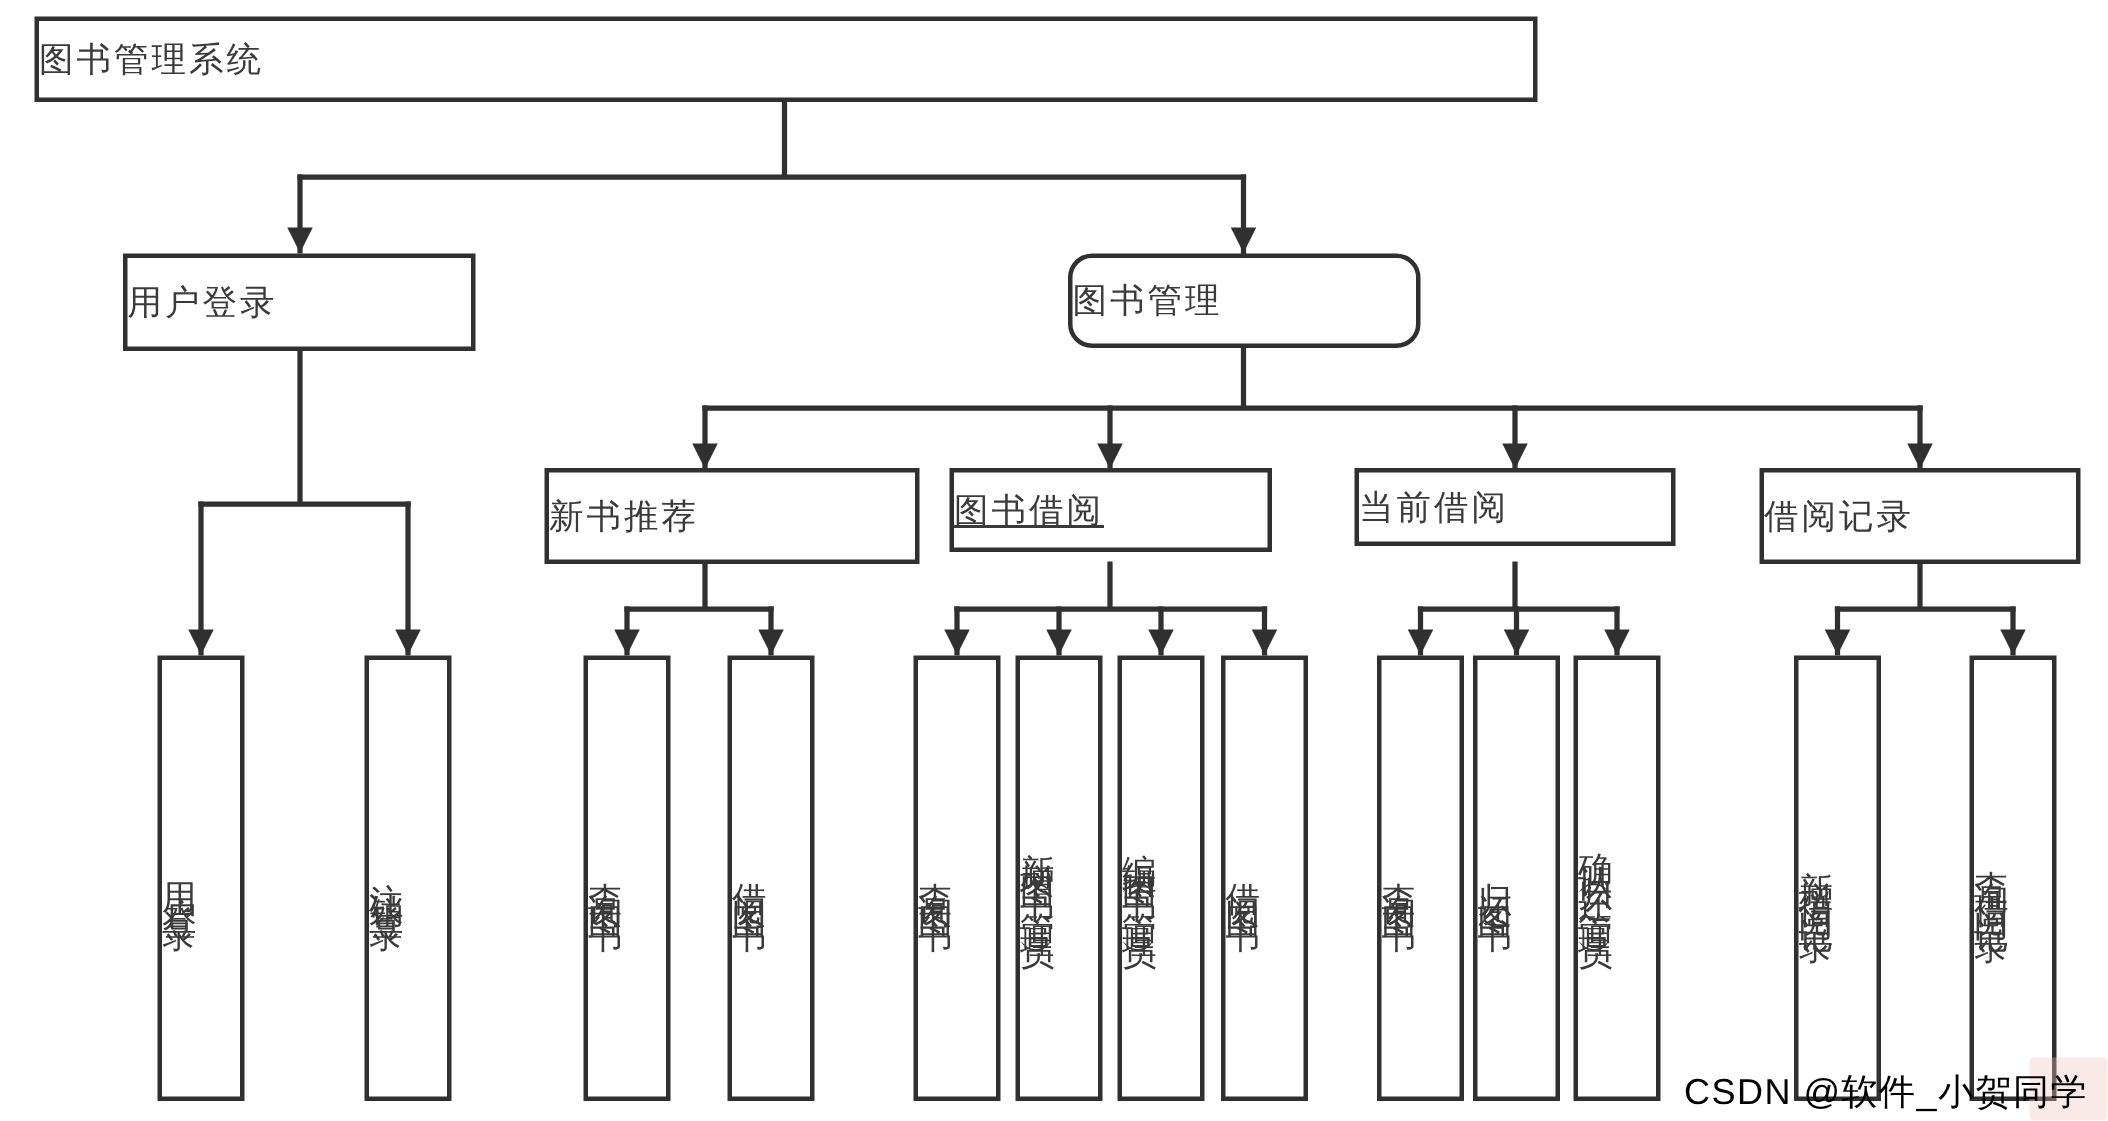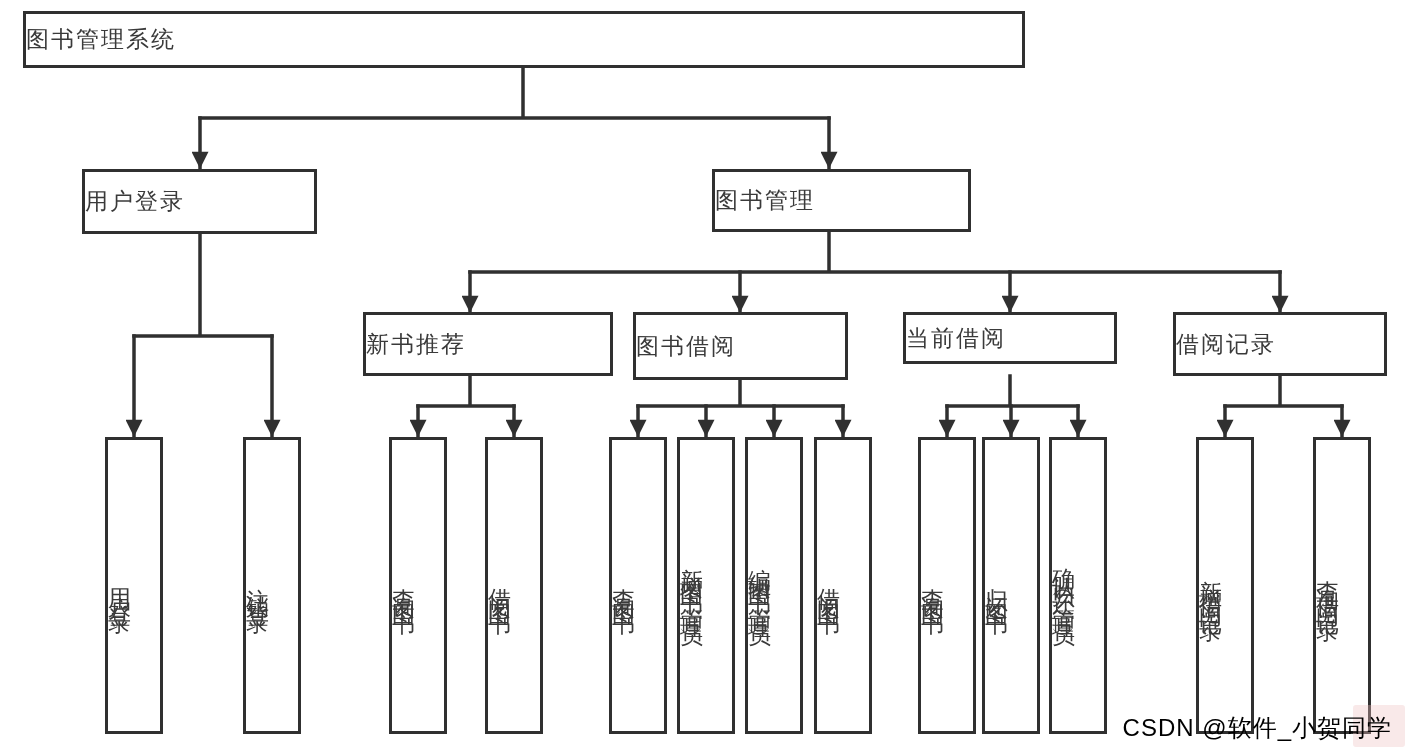--- a/index.html
+++ b/index.html
@@ -76,28 +76,28 @@
     </g>
   </svg>
 
   <div class="node h" style="left:23px;top:11px;width:1002px;height:57px;">
     <span>图书管理系统</span>
   </div>
 
   <div class="node h" style="left:82px;top:169px;width:235px;height:65px;">
     <span>用户登录</span>
   </div>
-  <div class="node h" style="left:712px;top:169px;width:259px;height:63px;">
+  <div class="node h" style="left:712px;top:169px;width:235px;height:63px;border-radius:16px;">
     <span>图书管理</span>
   </div>
 
   <div class="node h" style="left:363px;top:312px;width:250px;height:64px;">
     <span>新书推荐</span>
   </div>
-  <div class="node h" style="left:633px;top:312px;width:215px;height:68px;">
+  <div class="node h" style="left:633px;top:312px;width:215px;height:56px;text-decoration:underline;">
     <span>图书借阅</span>
   </div>
   <div class="node h" style="left:903px;top:312px;width:214px;height:52px;">
     <span>当前借阅</span>
   </div>
   <div class="node h" style="left:1173px;top:312px;width:214px;height:64px;">
     <span>借阅记录</span>
   </div>
 
   <div class="node leaf" style="left:105px;">

